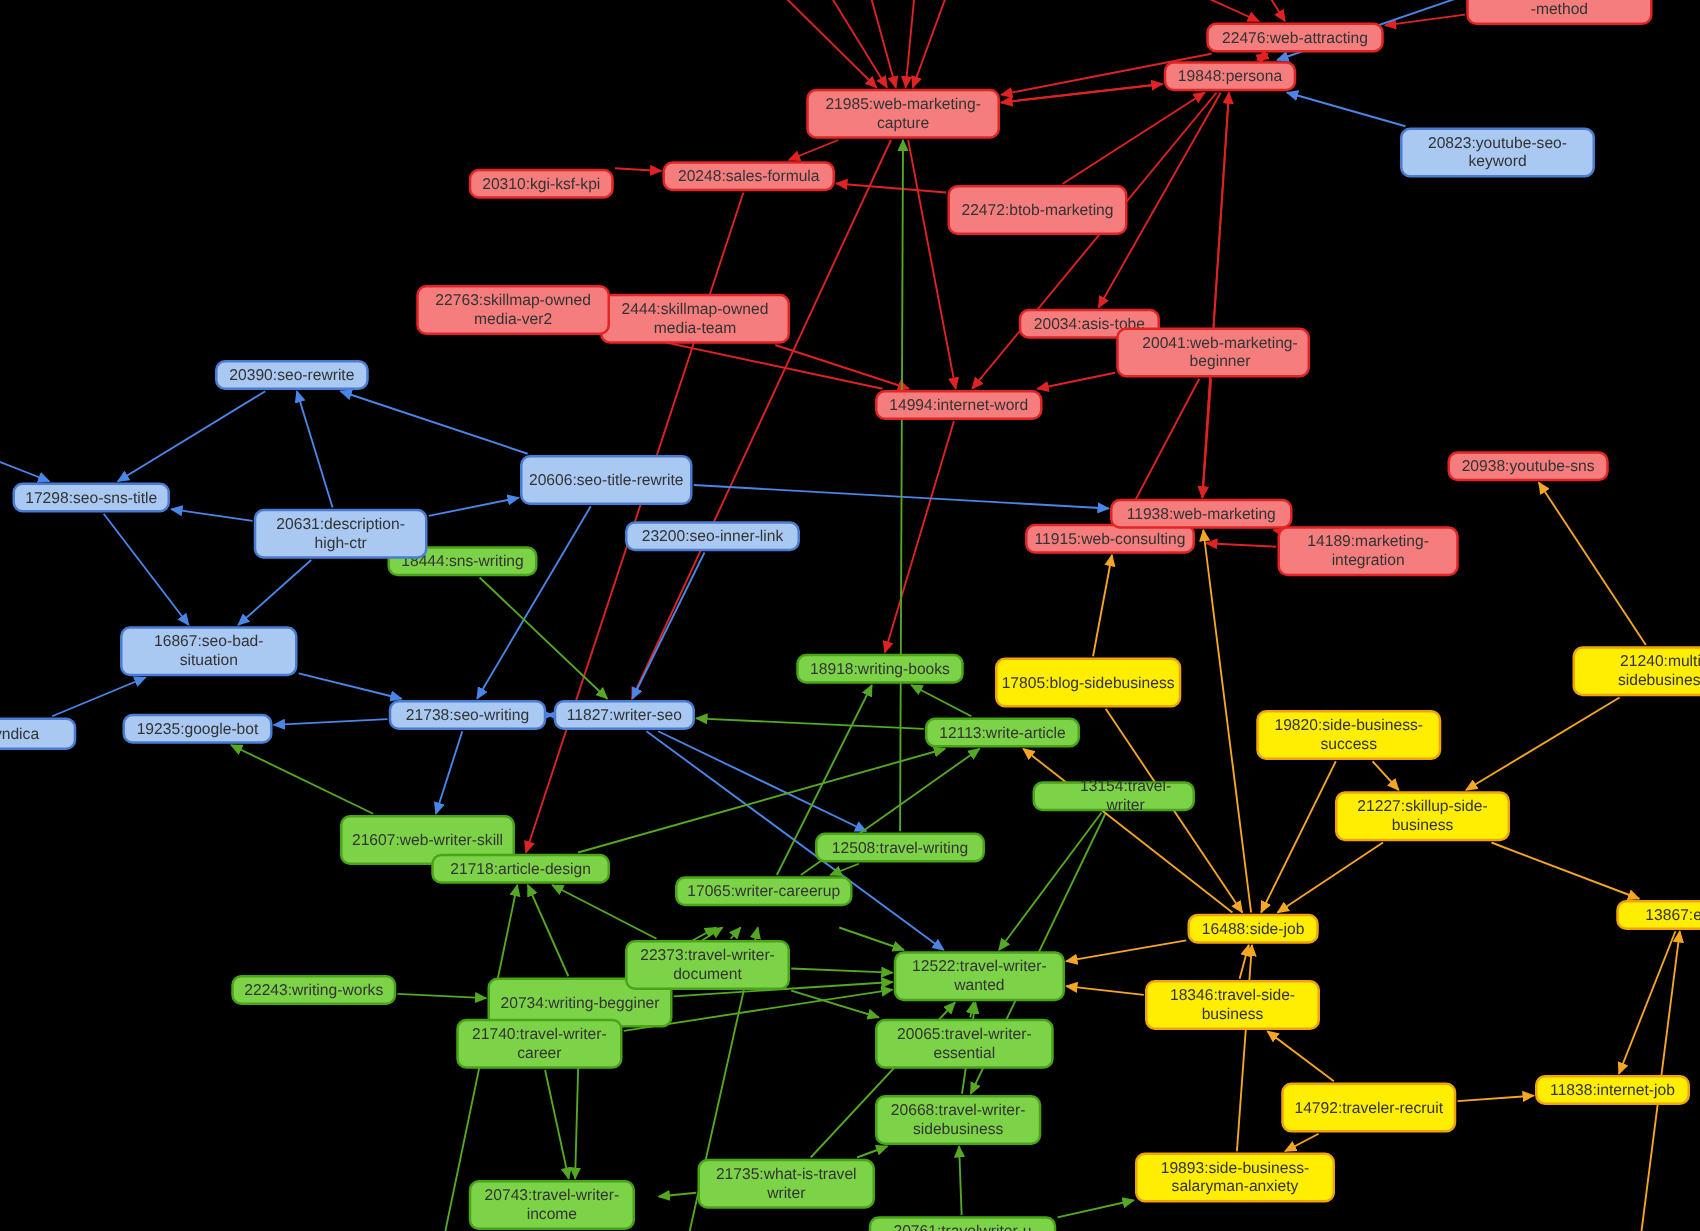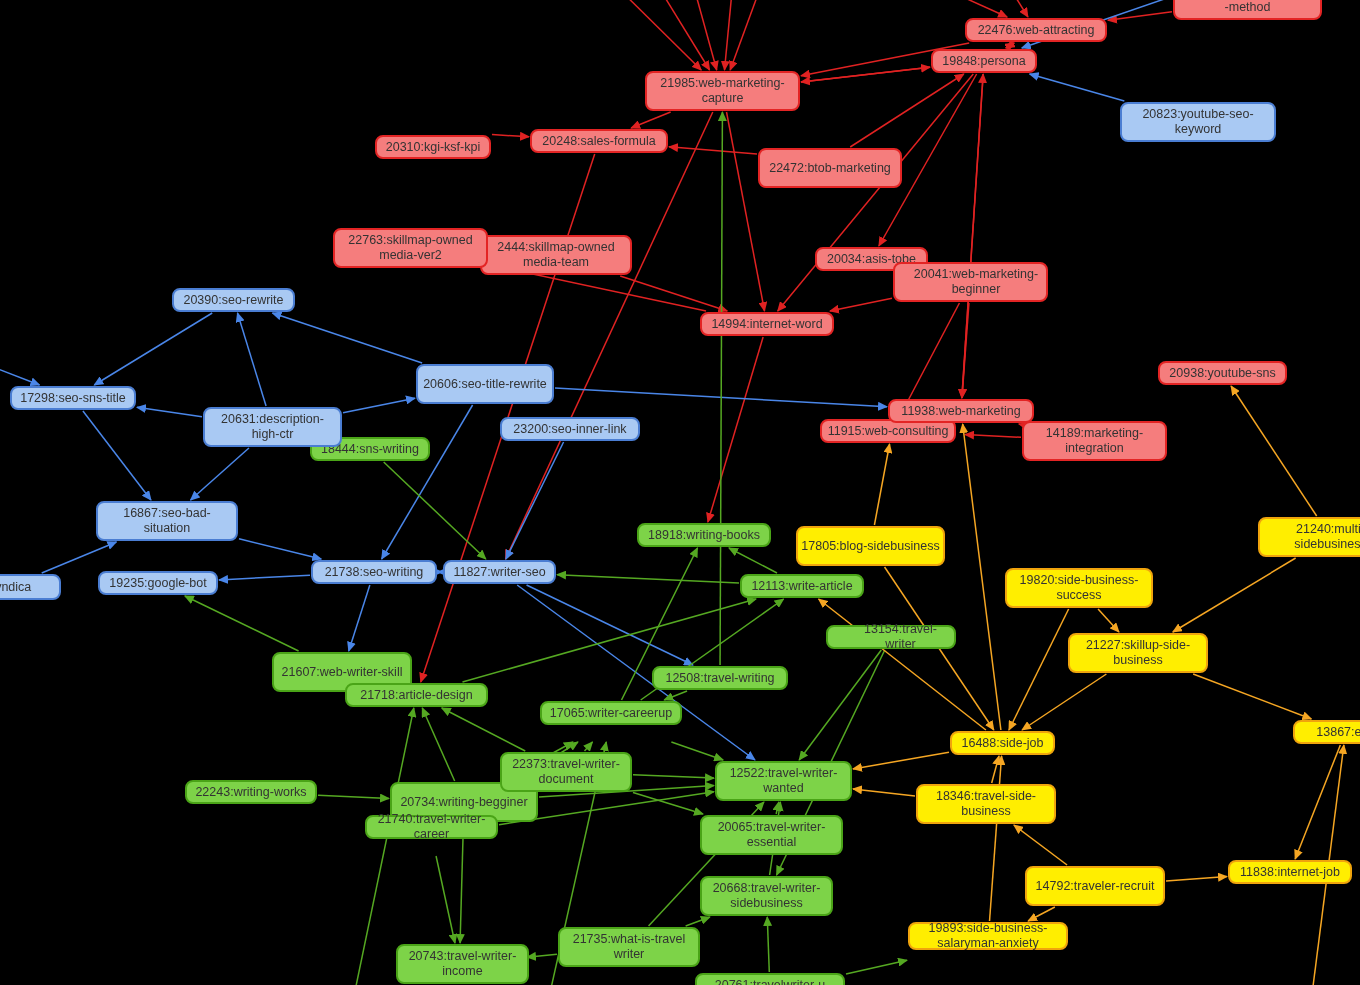--- a/index.html
+++ b/index.html
@@ -175,32 +175,32 @@
       <div class="node blue" style="left: 443px; top: 560px; width: 113px; height: 24px;">11827:writer-seo</div>
       <div class="node green" style="left: 637px; top: 523px; width: 134px; height: 24px;">18918:writing-books</div>
       <div class="node green" style="left: 740px; top: 574px; width: 124px; height: 24px;">12113:write-article</div>
       <div class="node green" style="left: 826px; top: 625px; width: 130px; height: 24px; padding-left: 22px;">13154:travel-writer</div>
       <div class="node green" style="left: 652px; top: 666px; width: 136px; height: 24px;">12508:travel-writing</div>
       <div class="node green" style="left: 272px; top: 652px; width: 140px; height: 40px;">21607:web-writer-skill</div>
       <div class="node green" style="left: 345px; top: 683px; width: 143px; height: 24px;">21718:article-design</div>
       <div class="node green" style="left: 540px; top: 701px; width: 142px; height: 24px;">17065:writer-careerup</div>
       <div class="node green" style="left: 390px; top: 782px; width: 148px; height: 40px;">20734:writing-begginer</div>
       <div class="node green" style="left: 500px; top: 752px; width: 132px; height: 40px;">22373:travel-writer-document</div>
-      <div class="node green" style="left: 365px; top: 815px; width: 133px; height: 24px;">21740:travel-writer-career</div>
+      <div class="node green" style="left: 365px; top: 815px; width: 133px; height: 40px;">21740:travel-writer-career</div>
       <div class="node green" style="left: 715px; top: 761px; width: 137px; height: 40px;">12522:travel-writer-wanted</div>
       <div class="node green" style="left: 185px; top: 780px; width: 132px; height: 24px;">22243:writing-works</div>
       <div class="node green" style="left: 700px; top: 815px; width: 143px; height: 40px;">20065:travel-writer-essential</div>
       <div class="node green" style="left: 700px; top: 876px; width: 133px; height: 40px;">20668:travel-writer-sidebusiness</div>
       <div class="node green" style="left: 558px; top: 927px; width: 142px; height: 40px;">21735:what-is-travel writer</div>
-      <div class="node green" style="left: 396px; top: 944px; width: 133px; height: 40px;">20743:travel-writer-income</div>
+      <div class="node green" style="left: 375px; top: 944px; width: 133px; height: 40px;">20743:travel-writer-income</div>
       <div class="node green va-top" style="left: 695px; top: 973px; width: 150px; height: 36px;">20761:travelwriter-u</div>
       <div class="node yellow" style="left: 796px; top: 526px; width: 149px; height: 40px;">17805:blog-sidebusiness</div>
       <div class="node yellow" style="left: 1005px; top: 568px; width: 148px; height: 40px;">19820:side-business-success</div>
       <div class="node yellow" style="left: 1258px; top: 517px; width: 145px; height: 40px;">21240:multi-sidebusiness</div>
       <div class="node yellow" style="left: 1068px; top: 633px; width: 140px; height: 40px;">21227:skillup-side-business</div>
       <div class="node yellow" style="left: 950px; top: 731px; width: 105px; height: 24px;">16488:side-job</div>
       <div class="node yellow" style="left: 916px; top: 784px; width: 140px; height: 40px;">18346:travel-side-business</div>
       <div class="node yellow" style="left: 1293px; top: 720px; width: 105px; height: 24px;">13867:eas</div>
       <div class="node yellow" style="left: 1025px; top: 866px; width: 140px; height: 40px;">14792:traveler-recruit</div>
       <div class="node yellow" style="left: 1228px; top: 860px; width: 124px; height: 24px;">11838:internet-job</div>
-      <div class="node yellow" style="left: 908px; top: 922px; width: 160px; height: 28px;">19893:side-business-salaryman-anxiety</div>
+      <div class="node yellow" style="left: 908px; top: 922px; width: 160px; height: 40px;">19893:side-business-salaryman-anxiety</div>
     </div>
 </div>
 
 </body></html>

